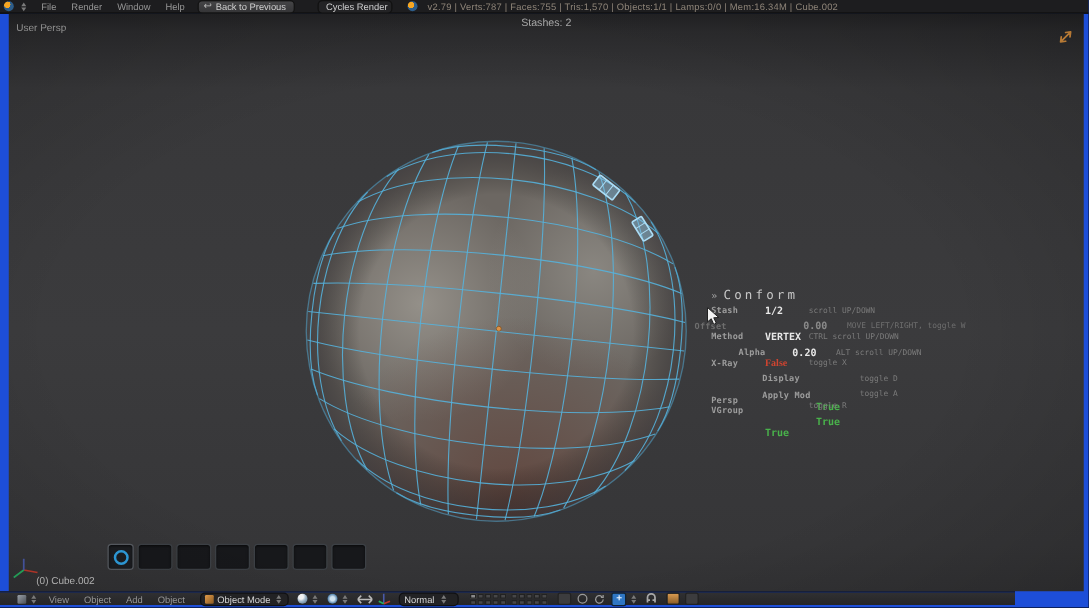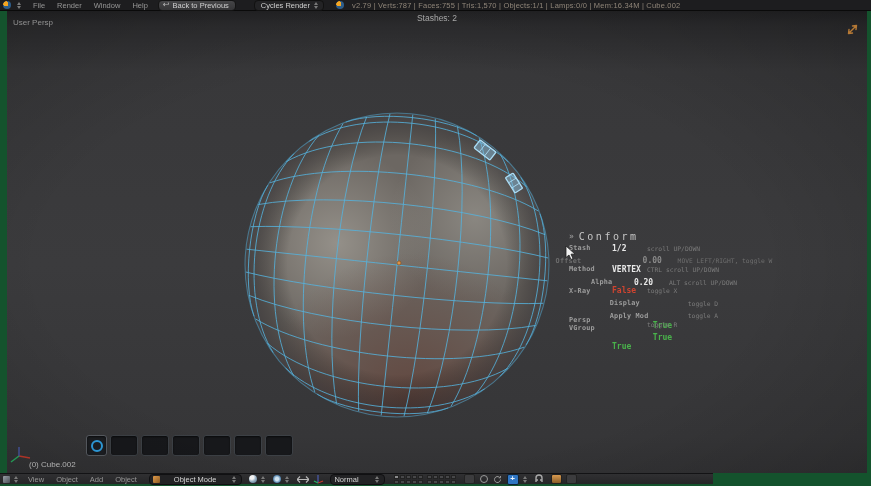--- a/index.html
+++ b/index.html
@@ -1,16 +1,16 @@
 <!DOCTYPE html>
 <html><head>
 <meta charset="utf-8">
 <style>
   html,body{margin:0;padding:0;background:#000;}
-  .page{position:relative;width:871px;height:486px;background:#14532d;overflow:hidden;
+  .page{position:relative;width:871px;height:486px;background:#1d4ed8;overflow:hidden;
         font-family:"Liberation Sans",sans-serif;-webkit-font-smoothing:antialiased;}
 
   
   .topbar{position:absolute;left:0;top:0;width:871px;height:11px;background:#1d1d1f;
           border-bottom:1px solid #0a0a0a;display:flex;align-items:center;font-size:7.5px;
           color:#9a9a9a;gap:4px;padding-left:3px;box-sizing:border-box;}
   .blender-logo{width:8px;height:8px;border-radius:50%;
           background:radial-gradient(circle at 35% 35%,#f5a623 0 35%,#2d5d8a 36% 100%);flex:0 0 auto;}
   .updown{display:inline-flex;flex-direction:column;gap:1px;margin:0 2px;}
   .updown i{display:block;width:0;height:0;border-left:2.5px solid transparent;border-right:2.5px solid transparent;}
@@ -42,43 +42,43 @@
   .cf-title{font-size:10px;color:#c6c6c6;letter-spacing:2.5px;display:flex;align-items:center;gap:5px;height:12px;}
   .cf-bullet{font-size:8px;color:#a8a8a8;letter-spacing:0;}
   .cf-rows{margin-top:2px;}
   .cf-row{display:flex;align-items:center;height:8.6px;}
   .cf-row.gap{margin-top:4px;justify-content:center;}
   .cf-label{width:43px;font-size:6.8px;font-weight:bold;color:#9d9d9d;flex:0 0 auto;letter-spacing:.2px;}
   .cf-val{width:35px;font-size:8px;font-weight:bold;color:#e8e8e8;flex:0 0 auto;}
   .cf-hint{font-size:6.3px;color:#7b7b7b;white-space:nowrap;}
   .st-dim .cf-label,.st-dim .cf-hint{color:#6e6e6e;}
   .st-dim .cf-val{color:#8a8a8a;margin-left:44px;}
-  .st-false .cf-val{color:#cf4430;}
+  .st-false .cf-val{color:#cf4430;font-family:Liberation Serif, serif;}
   .st-true .cf-val{color:#49b34b;margin-top:44px;}
 
   .cursor{position:absolute;left:558px;top:234px;z-index:5;}
 
   
   .stash-strip{position:absolute;left:79px;top:424px;display:flex;gap:3px;align-items:center;}
   .slot{width:26px;height:19px;background:#17181b;border:1px solid #3c4045;border-radius:3px;
         box-shadow:inset 0 1px 2px rgba(0,0,0,.6);}
   .slot.sel{width:19px;background:#1c1e22;border-color:#585c62;display:flex;align-items:center;justify-content:center;}
   .slot.sel .ring{width:8px;height:8px;border:2.5px solid #2f9fe0;border-radius:50%;box-sizing:content-box;}
 
   
   .axis-gizmo{position:absolute;left:2px;top:435px;}
   .object-label{position:absolute;left:22px;top:449px;font-size:8px;color:#c2c2c2;}
 
   
-  .bottombar{position:absolute;left:0;top:473px;width:713px;height:11px;
+  .bottombar{position:absolute;left:0;top:473px;width:812px;height:11px;
      background:linear-gradient(#303032,#252527);border-top:1px solid #131315;
-     display:flex;align-items:center;font-size:7.5px;color:#9a9a9a;gap:2px;padding-left:3px;box-sizing:border-box;}
+     display:flex;align-items:center;font-size:7.5px;color:#9a9a9a;gap:2px;padding-left:14px;box-sizing:border-box;}
   .bb-icon{display:inline-flex;align-items:center;justify-content:center;flex:0 0 auto;}
   .mode-dd{height:9px;background:#222224;border:1px solid #101012;border-radius:4px;color:#d6d6d6;
-     display:inline-flex;align-items:center;gap:14px;padding:0 3px;margin-left:4px;}
+     display:inline-flex;align-items:center;gap:3px;padding:0 3px;margin-left:4px;}
   .cube-glyph{width:7px;height:7px;background:linear-gradient(135deg,#e09a4a,#8a5a22);border-radius:1px;}
   .shade-sphere{width:8px;height:8px;border-radius:50%;
      background:radial-gradient(circle at 35% 30%,#f2f2f2 0 25%,#9fb6c8 50%,#45617a 100%);}
   .pivot-glyph{width:8px;height:8px;border-radius:50%;
      background:radial-gradient(circle at 50% 50%,#cfe2ef 0 30%,#4a7ba6 70%,#274157 100%);}
   .layer-grid{display:grid;grid-template-columns:repeat(5,5px);grid-auto-rows:4px;gap:1px;margin:0 2px;}
   .layer-cell{background:#474749;border:1px solid #222;box-sizing:border-box;}
   .layer-cell.active{background:#8a8a8c;}
   .round-icon{width:8px;height:8px;border:1px solid #9a9a9a;border-radius:50%;box-sizing:border-box;}
   .snap-plus{width:10px;height:9px;background:#2f76c4;border:1px solid #123;border-radius:2px;
@@ -100,21 +100,21 @@
     <span id="topbar-menus" style="display:inline-flex;">
         <span class="menu-item">File</span>
         <span class="menu-item">Render</span>
         <span class="menu-item">Window</span>
         <span class="menu-item">Help</span>
       </span>
     <span class="btn">
       <span class="back-arrow-glyph">↩</span>
       <span>Back to Previous</span>
     </span>
-    <span class="dropdown" style="margin-left:14px;">
+    <span class="dropdown" style="margin-left:14px;flex-direction:column;">
       <span>Cycles Render</span>
       <span class="updown">
           <i class="u"></i>
           <i class="d"></i>
         </span>
     </span>
     <span class="blender-logo" style="margin-left:8px;"></span>
     <span class="stats-text">v2.79 | Verts:787 | Faces:755 | Tris:1,570 | Objects:1/1 | Lamps:0/0 | Mem:16.34M | Cube.002</span>
   </div>
 

